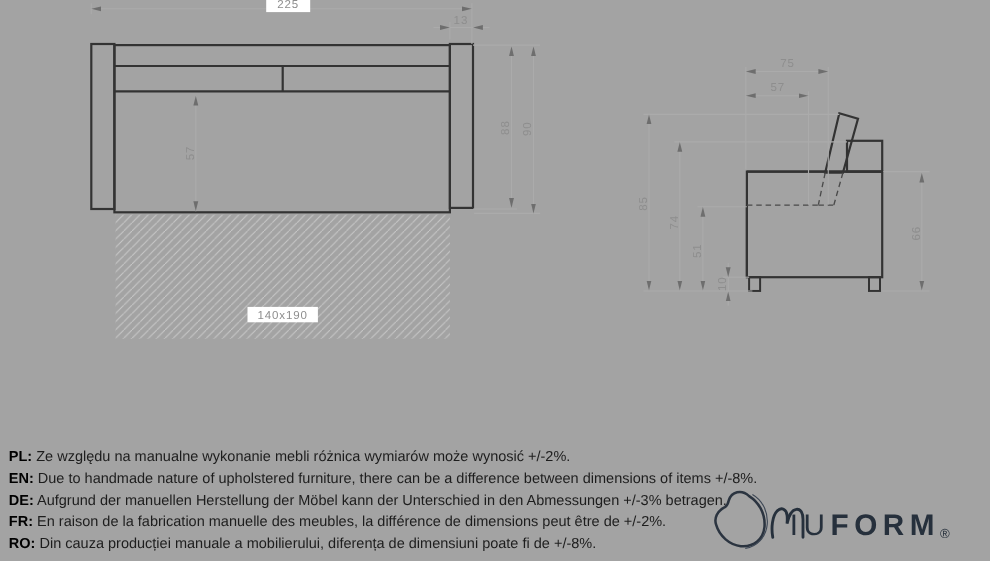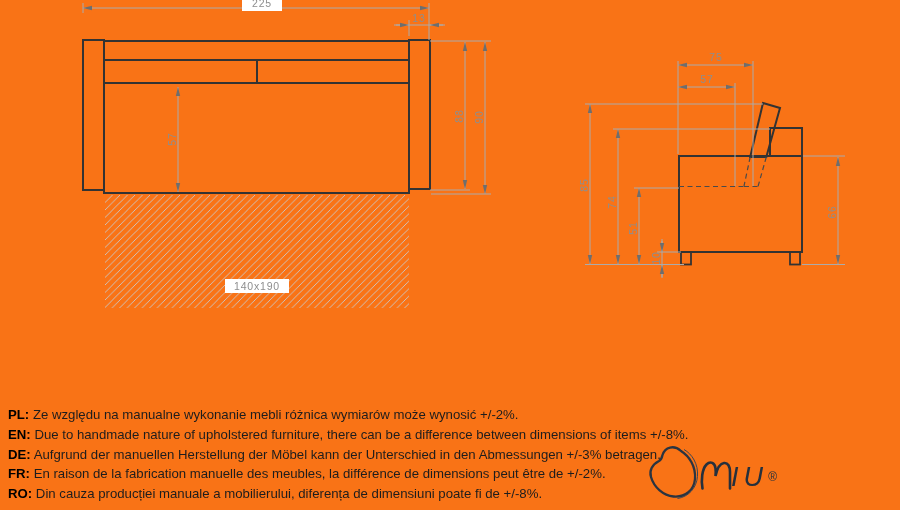--- a/index.html
+++ b/index.html
@@ -1,39 +1,39 @@
 <!DOCTYPE html>
 <html><head>
 <meta charset="utf-8">
 <style>
   html,body{margin:0;padding:0;background:#ffffff;}
   body{width:900px;height:510px;position:relative;overflow:hidden;
        font-family:"Liberation Sans",sans-serif;}
-  .sheet{position:absolute;inset:0;background:#f97316;}
+  .sheet{position:absolute;inset:0;background:#a3a3a3;}
   svg.drawing{position:absolute;left:0;top:0;}
 
   
   .furn{stroke:#333333;stroke-width:2;fill:none;stroke-linejoin:miter;}
   .furn-thin{stroke:#333333;stroke-width:1.8;fill:none;}
   .dim{stroke:#ababab;stroke-width:1;fill:none;}
   .dash{stroke:#4a4a4a;stroke-width:1.2;fill:none;stroke-dasharray:5 3.5;}
   text.dimtext{fill:#8e8e8e;font-size:10.5px;letter-spacing:0.8px;
        text-anchor:middle;font-family:"Liberation Sans",sans-serif;}
 
   
   .notes{position:absolute;left:8px;top:405px;width:700px;color:#1d1d1d;
          font-size:13.2px;line-height:19.8px;white-space:nowrap;}
   .notes p{margin:0;}
   .notes b{font-weight:700;color:#000;}
 
   
   .logo{position:absolute;left:648px;top:443px;width:252px;height:64px;color:#26303c;}
   .logo svg{position:absolute;left:0;top:0;}
-  .logo-word{position:absolute;left:83px;top:21px;line-height:1;font-size:27px;
-             display:flex;align-items:center;color:#26303c;font-style:italic;}
+  .logo-word{position:absolute;left:70px;top:21px;line-height:1;font-size:27px;
+             display:flex;align-items:flex-end;color:#26303c;}
   .logo-word .iu{font-weight:400;letter-spacing:5px;}
   .logo-word .form{font-weight:700;letter-spacing:5px;}
   .logo-word .reg{font-size:12px;margin-top:-2px;font-weight:400;letter-spacing:0;}
 </style>
 </head>
 <body>
 
 <div class="sheet">
 
   <svg class="drawing" width="900" height="510" viewBox="0 0 900 510">
@@ -159,17 +159,18 @@
                  C 37.5,54.5 46,47 47,36 C 48,23 41,13 33,8 Z" fill="none" stroke="#2b3440" stroke-width="2.3" stroke-linejoin="round"></path>
         <path d="M 36,6.5 C 44,11 50.5,21 49.5,33.5 C 48.5,45.5 40,54 29.5,55.5" fill="none" stroke="#3c4654" stroke-width="1"></path>
       </g>
 
       <path d="M 54.5,45.5 C 53,37 54,26 58.5,21.5 C 62.5,17.5 67,20 67.5,25.5
                C 68,29 67.5,32 67.5,33 C 69,26 72,20.5 76,20
                C 80,19.5 82,23.5 82,29 L 82,45.5" fill="none" stroke="#26303c" stroke-width="2.6" stroke-linecap="round"></path>
     </svg>
     <div class="logo-word">
       <span class="iu">IU</span>
+        <span class="form">FORM</span>
         <span class="reg">®</span>
     </div>
   </div>
 
 </div>
 
 </body></html>

